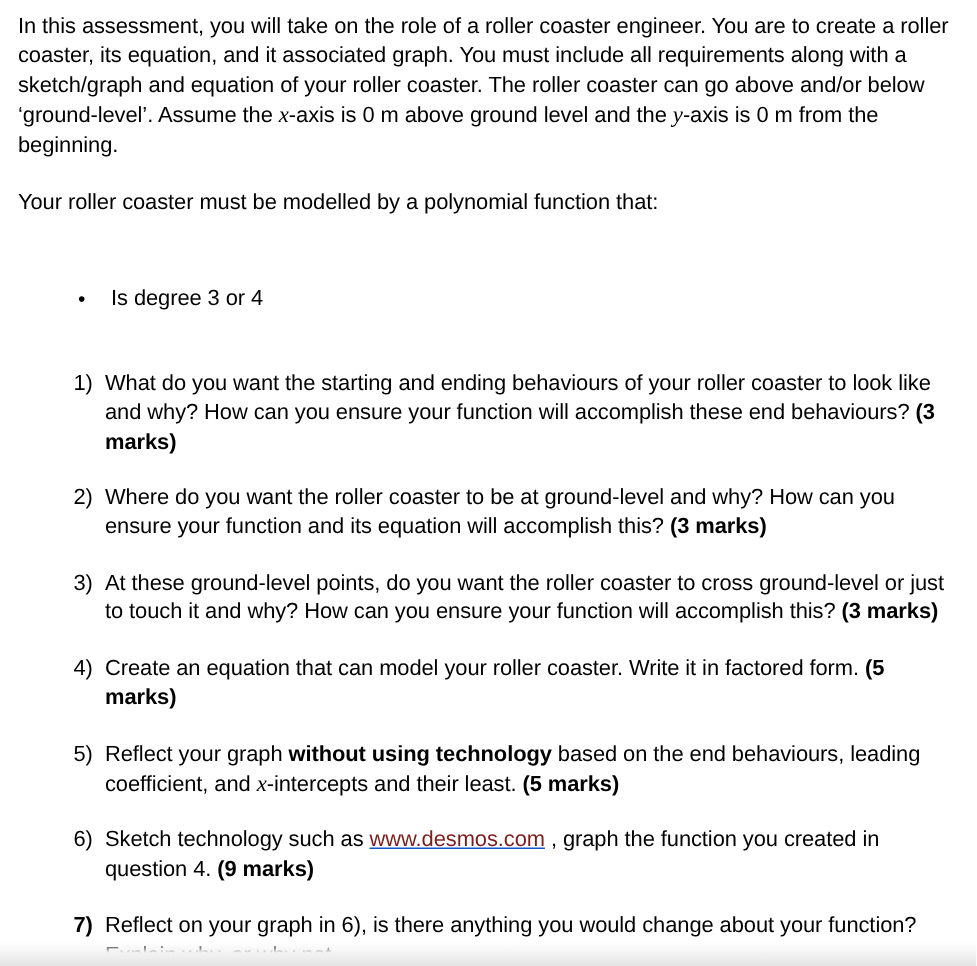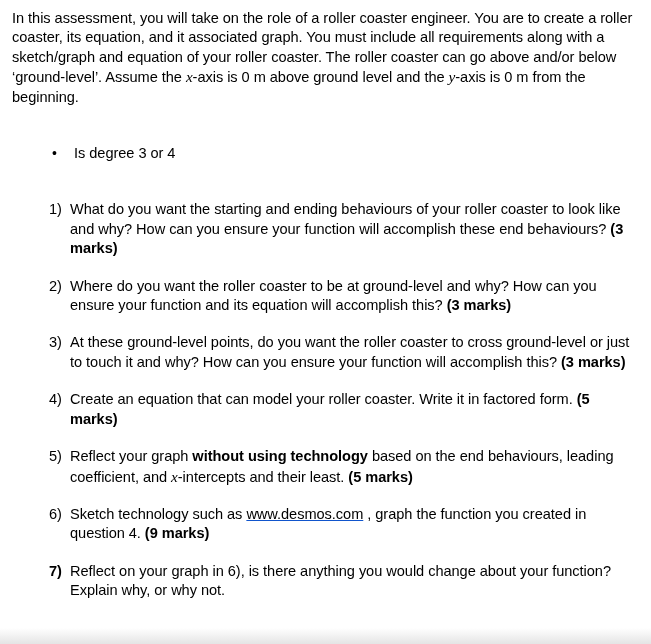--- a/index.html
+++ b/index.html
@@ -42,20 +42,21 @@
     margin: 0;
     padding: 0 0 0 40px;
     list-style: none;
   }
   ul.req-list li {
     font-size: 14.6px;
     line-height: 19.4px;
     letter-spacing: -0.05px;
     position: relative;
     padding-left: 22px;
+    margin-top: 27px;
   }
   ul.req-list li::before {
     content: "\2022";
     position: absolute;
     left: 0;
     top: -0.5px;
     font-size: 14px;
     line-height: 19.4px;
   }
 
@@ -85,21 +86,21 @@
 
   b, .b { font-weight: bold; }
 
   .mvar {
     font-family: "Liberation Serif", serif;
     font-style: italic;
     font-size: 15.2px;
   }
 
   a.ext-link {
-    color: #000000;
+    color: #7f1d1d;
     text-decoration: underline;
     text-decoration-color: #1155cc;
   }
 
   #bottom-fade {
     position: absolute;
     left: 0;
     bottom: 0;
     width: 651px;
     height: 16px;
@@ -109,20 +110,21 @@
 </style>
 </head>
 <body>
 
 <div id="doc">
 
   <p class="para"><span>In this assessment, you will take on the role of a roller coaster engineer. You are to create a roller coaster, its equation, and it associated graph. You must include all requirements along with a sketch/graph and equation of your roller coaster. The roller coaster can go above and/or below ‘ground-level’. Assume the </span><span class="mvar">x</span><span>-axis is 0 m above ground level and the </span><span class="mvar">y</span><span>-axis is 0 m from the beginning.</span></p>
 
   <div class="gap-md"></div>
 
+  <p class="para">Your roller coaster must be modelled by a polynomial function that:</p>
 
   <div class="gap-sm"></div>
 
   <ul class="req-list">
     <li><span>Is degree 3 or 4</span></li>
   </ul>
 
   <div class="gap-md"></div>
 
 

